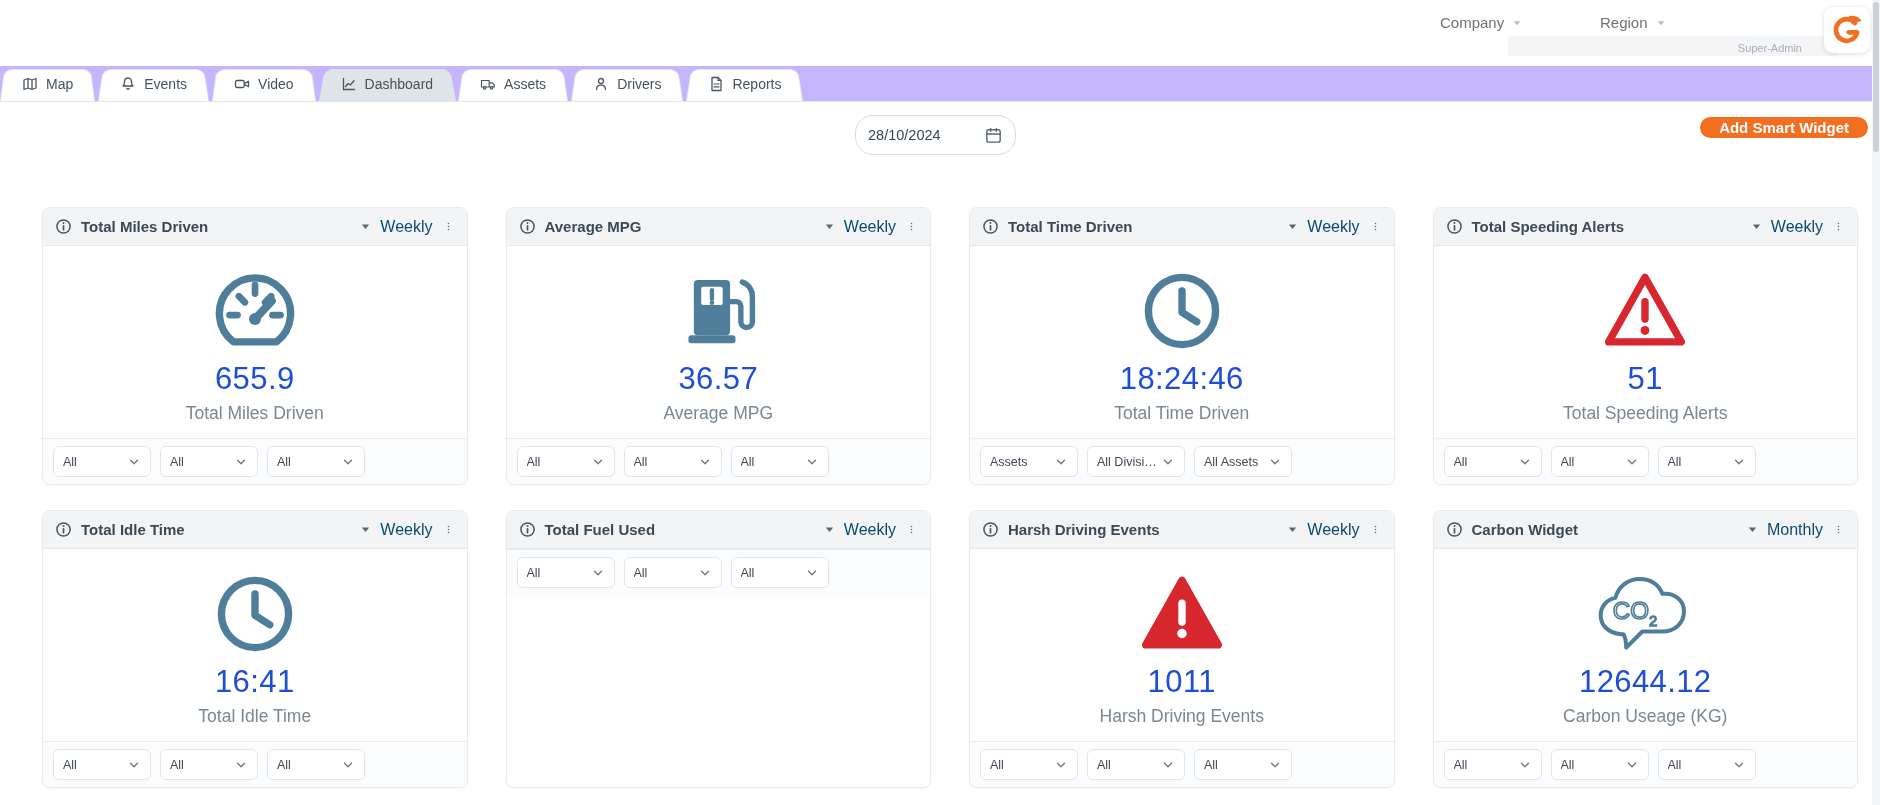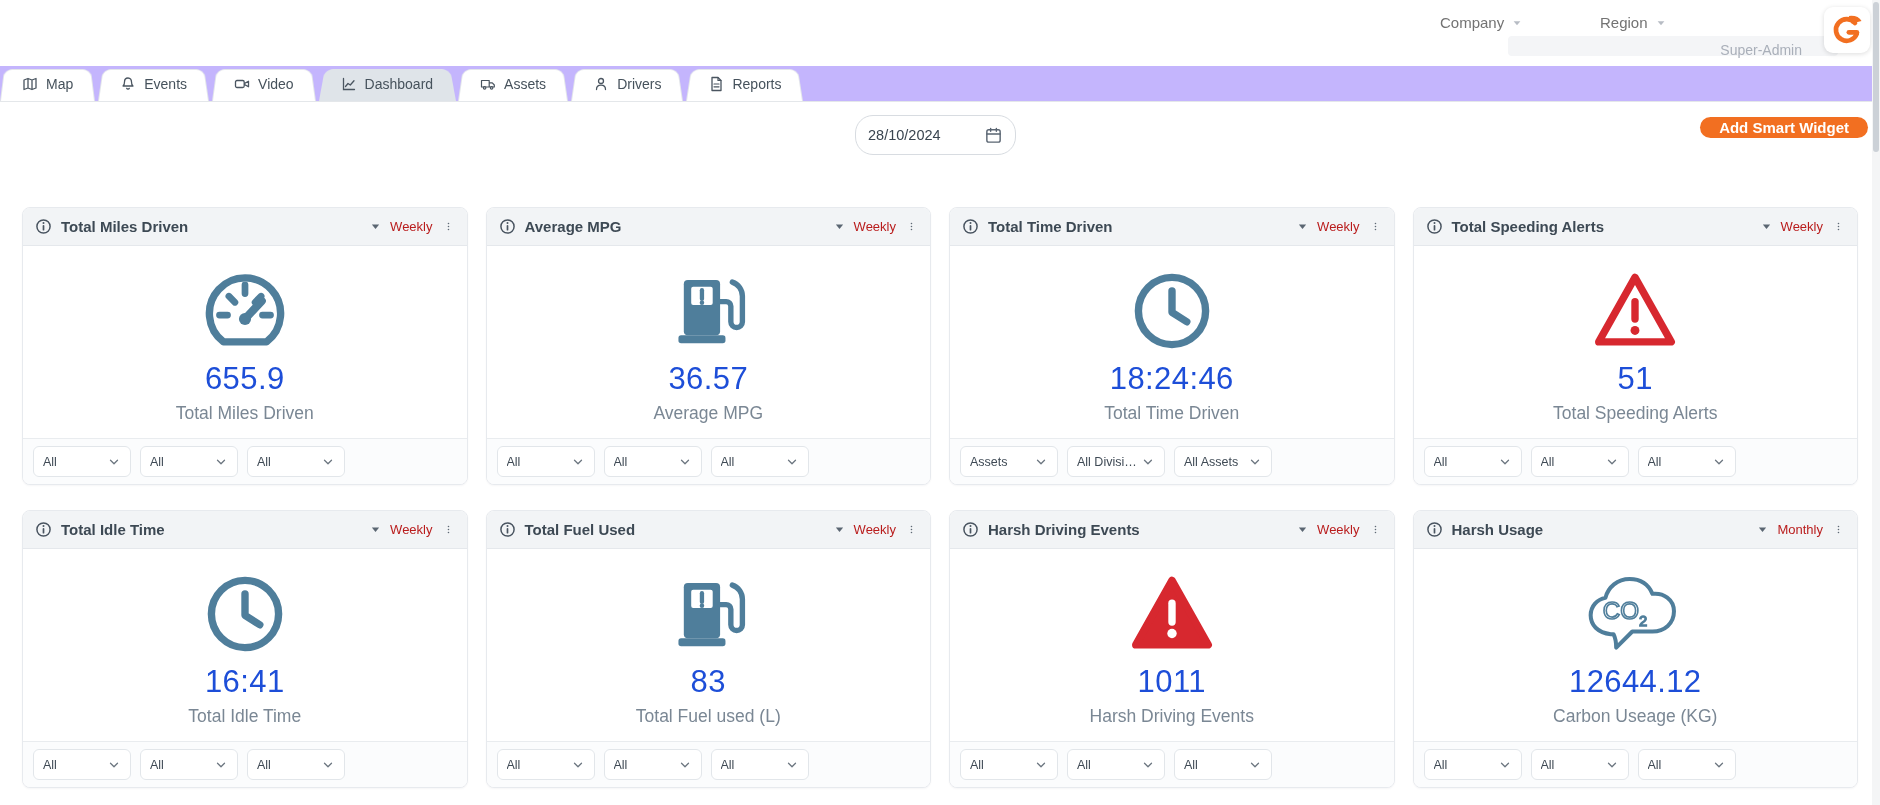--- a/index.html
+++ b/index.html
@@ -8,21 +8,21 @@
 
   
   .header { position:relative; height:66px; background:#fff; }
   .brand { position:absolute; left:20px; top:10px; display:flex; align-items:center; gap:10px; }
   .brand-text { font-size:29px; font-weight:bold; color:#1e2a35; letter-spacing:-0.5px; }
   .hdr-item { position:absolute; top:14px; display:flex; align-items:center; gap:7px;
               font-size:15px; color:#737373; cursor:pointer; }
   .hdr-caret { color:#b7bcc4; }
   .redact { position:absolute; left:1508px; top:36px; width:330px; height:20px;
             background:#f4f5f7; border-radius:4px; }
-  .role { position:absolute; right:78px; top:42px; font-size:14px; color:#a9afb9; }
+  .role { position:absolute; right:78px; top:42px; font-size:11px; color:#a9afb9; }
   .avatar { position:absolute; right:10px; top:7px; width:46px; height:46px; background:#fff;
             border-radius:9px; box-shadow:0 1px 5px rgba(0,0,0,.14); display:flex;
             align-items:center; justify-content:center; cursor:pointer; }
 
   
   .tabbar { display:flex; align-items:flex-end; height:36px; 
             border-bottom:1px solid #e4e7ea; background:#c4b5fd; }
   .tab { position:relative; height:35px; padding:0 22px; display:flex; align-items:center;
          gap:8px; font-size:14px; color:#46525c; cursor:pointer; margin-right:3px; }
   .tab::before { content:""; position:absolute; inset:0; background:#fff;
@@ -41,28 +41,28 @@
                      font-family:inherit; background:transparent; pointer-events:none; }
   .cal-icon { margin-left:auto; color:#5a6572; display:flex; }
   .add-btn { position:absolute; right:12px; top:2px; height:21px; padding:0 19px;
              background:var(--brand-orange,#F26F21); color:#fff; border:none; border-radius:18px;
              font-size:15px; font-weight:bold; font-family:inherit; cursor:pointer; }
 
   
   .grid { margin:50px 22px 0; display:grid; grid-template-columns:repeat(4,1fr); gap:25px 18px; }
   .card { height:278px; background:#fff; border:1px solid #e7eaee; border-radius:8px;
           overflow:hidden; box-shadow:0 1px 2px rgba(16,24,40,.04); display:flex;
-          flex-direction:column; }
+          flex-direction:column;margin-left:20px; }
   .card-header { height:38px; flex:0 0 38px; background:#f2f4f6; border-bottom:1px solid #e5e8ec;
                  display:flex; align-items:center; gap:9px; padding:0 11px 0 12px; }
   .info-icon { color:#4a5561; display:flex; cursor:pointer; }
   .card-title { font-size:15px; font-weight:bold; color:#3d4954; }
   .hdr-right { margin-left:auto; display:flex; align-items:center; gap:8px; }
   .caret-icon { color:#5b6672; display:flex; cursor:pointer; }
-  .period-label { font-size:13px; color:#b91c1c; cursor:pointer; }
+  .period-label { font-size:16px; color:#0c4a6e; cursor:pointer; }
   .kebab-icon { color:#5f6a76; display:flex; cursor:pointer; padding:0 2px; }
   .card-body { flex:1; display:flex; flex-direction:column; align-items:center; padding-top:22px; }
   .widget-icon { height:86px; width:auto; }
   .blue { color:var(--icon-blue,#4F7E9B); }
   .red  { color:var(--alert-red,#D7282F); }
   .value { margin-top:7px; font-size:31px; color:#1d4ed8; letter-spacing:.4px; }
   .vlabel { margin-top:6px; font-size:17.5px; color:#7A8794; }
   .card-footer { height:46px; flex:0 0 46px; border-top:1px solid #e9ecef; background:#fbfcfd;
                  display:flex; align-items:center; gap:9px; padding:0 10px; }
   .select { width:98px; height:31px; background:#fff; border:1px solid #e2e6ea; border-radius:6px;
@@ -498,27 +498,20 @@
       <span class="hdr-right">
         <svg class="caret-icon" width="13" height="13">
             <use href="#caret-down-glyph"></use>
           </svg>
         <span class="period-label">Weekly</span>
         <svg class="kebab-icon" width="15" height="15">
             <use href="#kebab-glyph"></use>
           </svg>
       </span>
     </div>
-    <div class="card-body">
-      <svg class="widget-icon blue">
-          <use href="#fuel-pump-icon"></use>
-        </svg>
-      <div class="value">83</div>
-      <div class="vlabel">Total Fuel used (L)</div>
-    </div>
     <div class="card-footer">
   <div class="select">
     <span class="select-value">All</span>
     <svg class="chev" width="14" height="14">
             <use href="#chevron-down-glyph"></use>
           </svg>
   </div>
 
   <div class="select">
     <span class="select-value">All</span>
@@ -581,21 +574,21 @@
           </svg>
   </div>
 </div>
   </div>
 
   <div class="card">
     <div class="card-header">
       <svg class="info-icon" width="17" height="17">
           <use href="#info-glyph"></use>
         </svg>
-      <span class="card-title">Harsh Usage</span>
+      <span class="card-title">Carbon Widget</span>
       <span class="hdr-right">
         <svg class="caret-icon" width="13" height="13">
             <use href="#caret-down-glyph"></use>
           </svg>
         <span class="period-label">Monthly</span>
         <svg class="kebab-icon" width="15" height="15">
             <use href="#kebab-glyph"></use>
           </svg>
       </span>
     </div>

